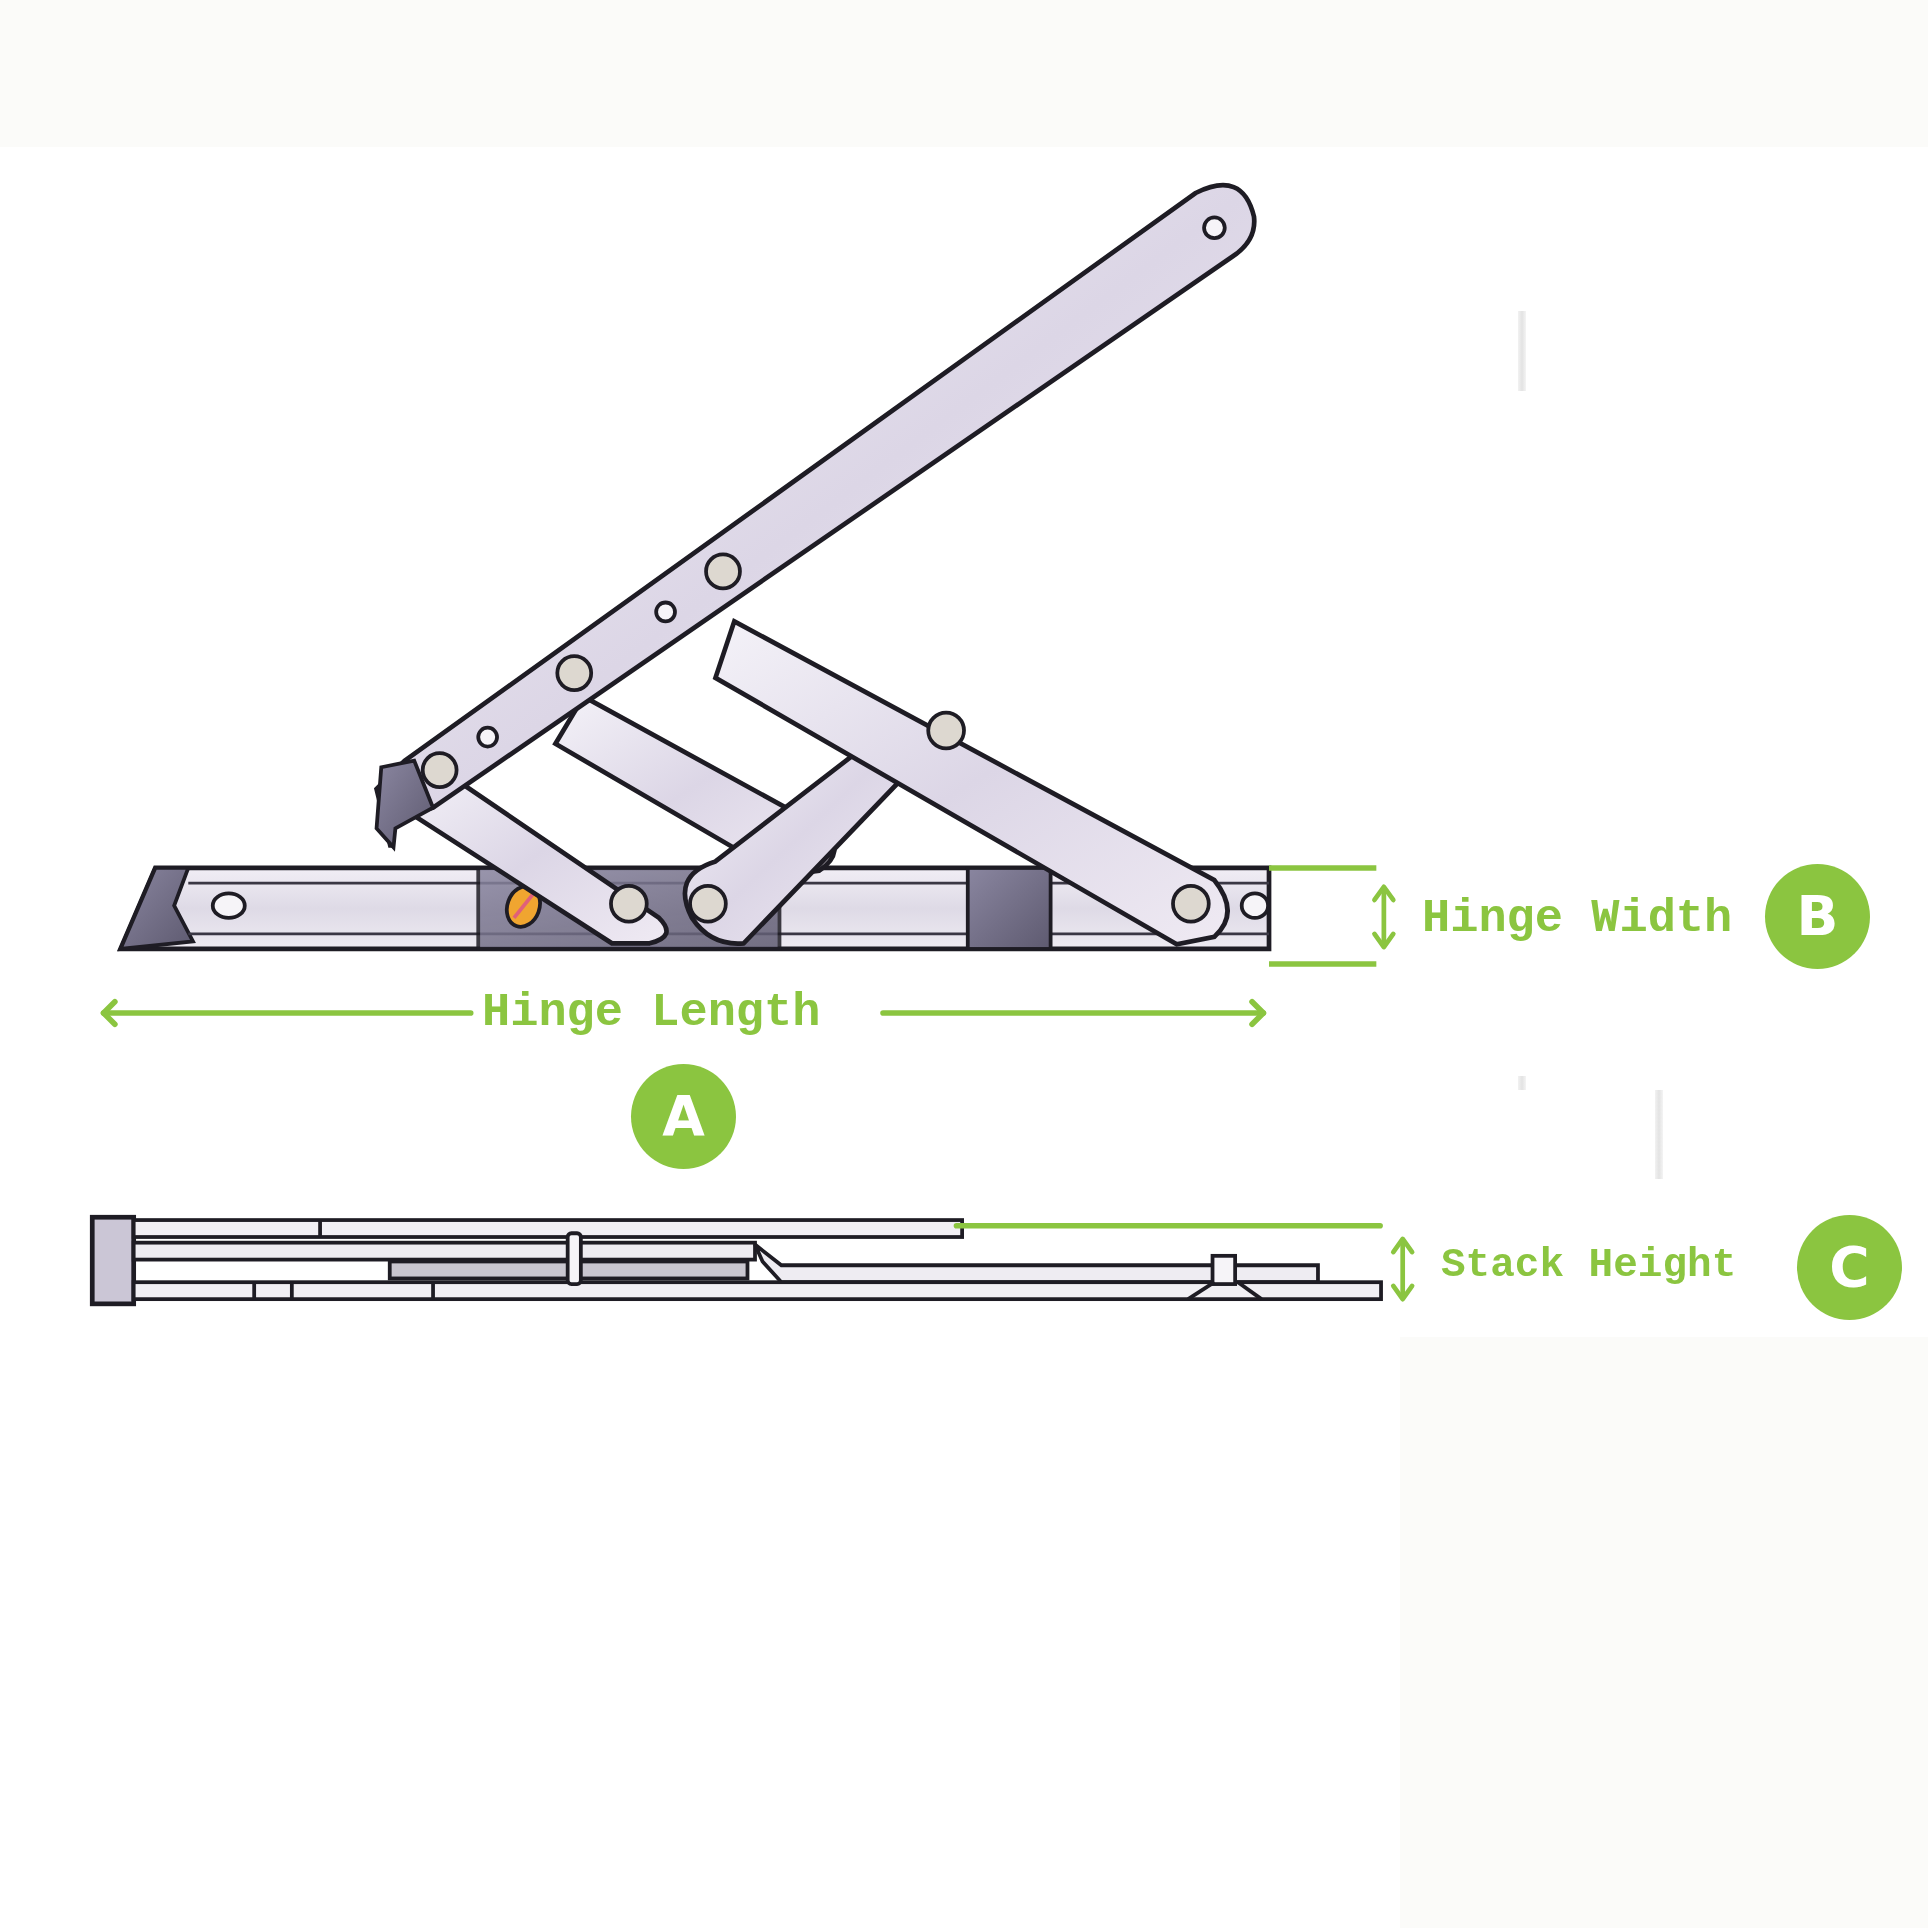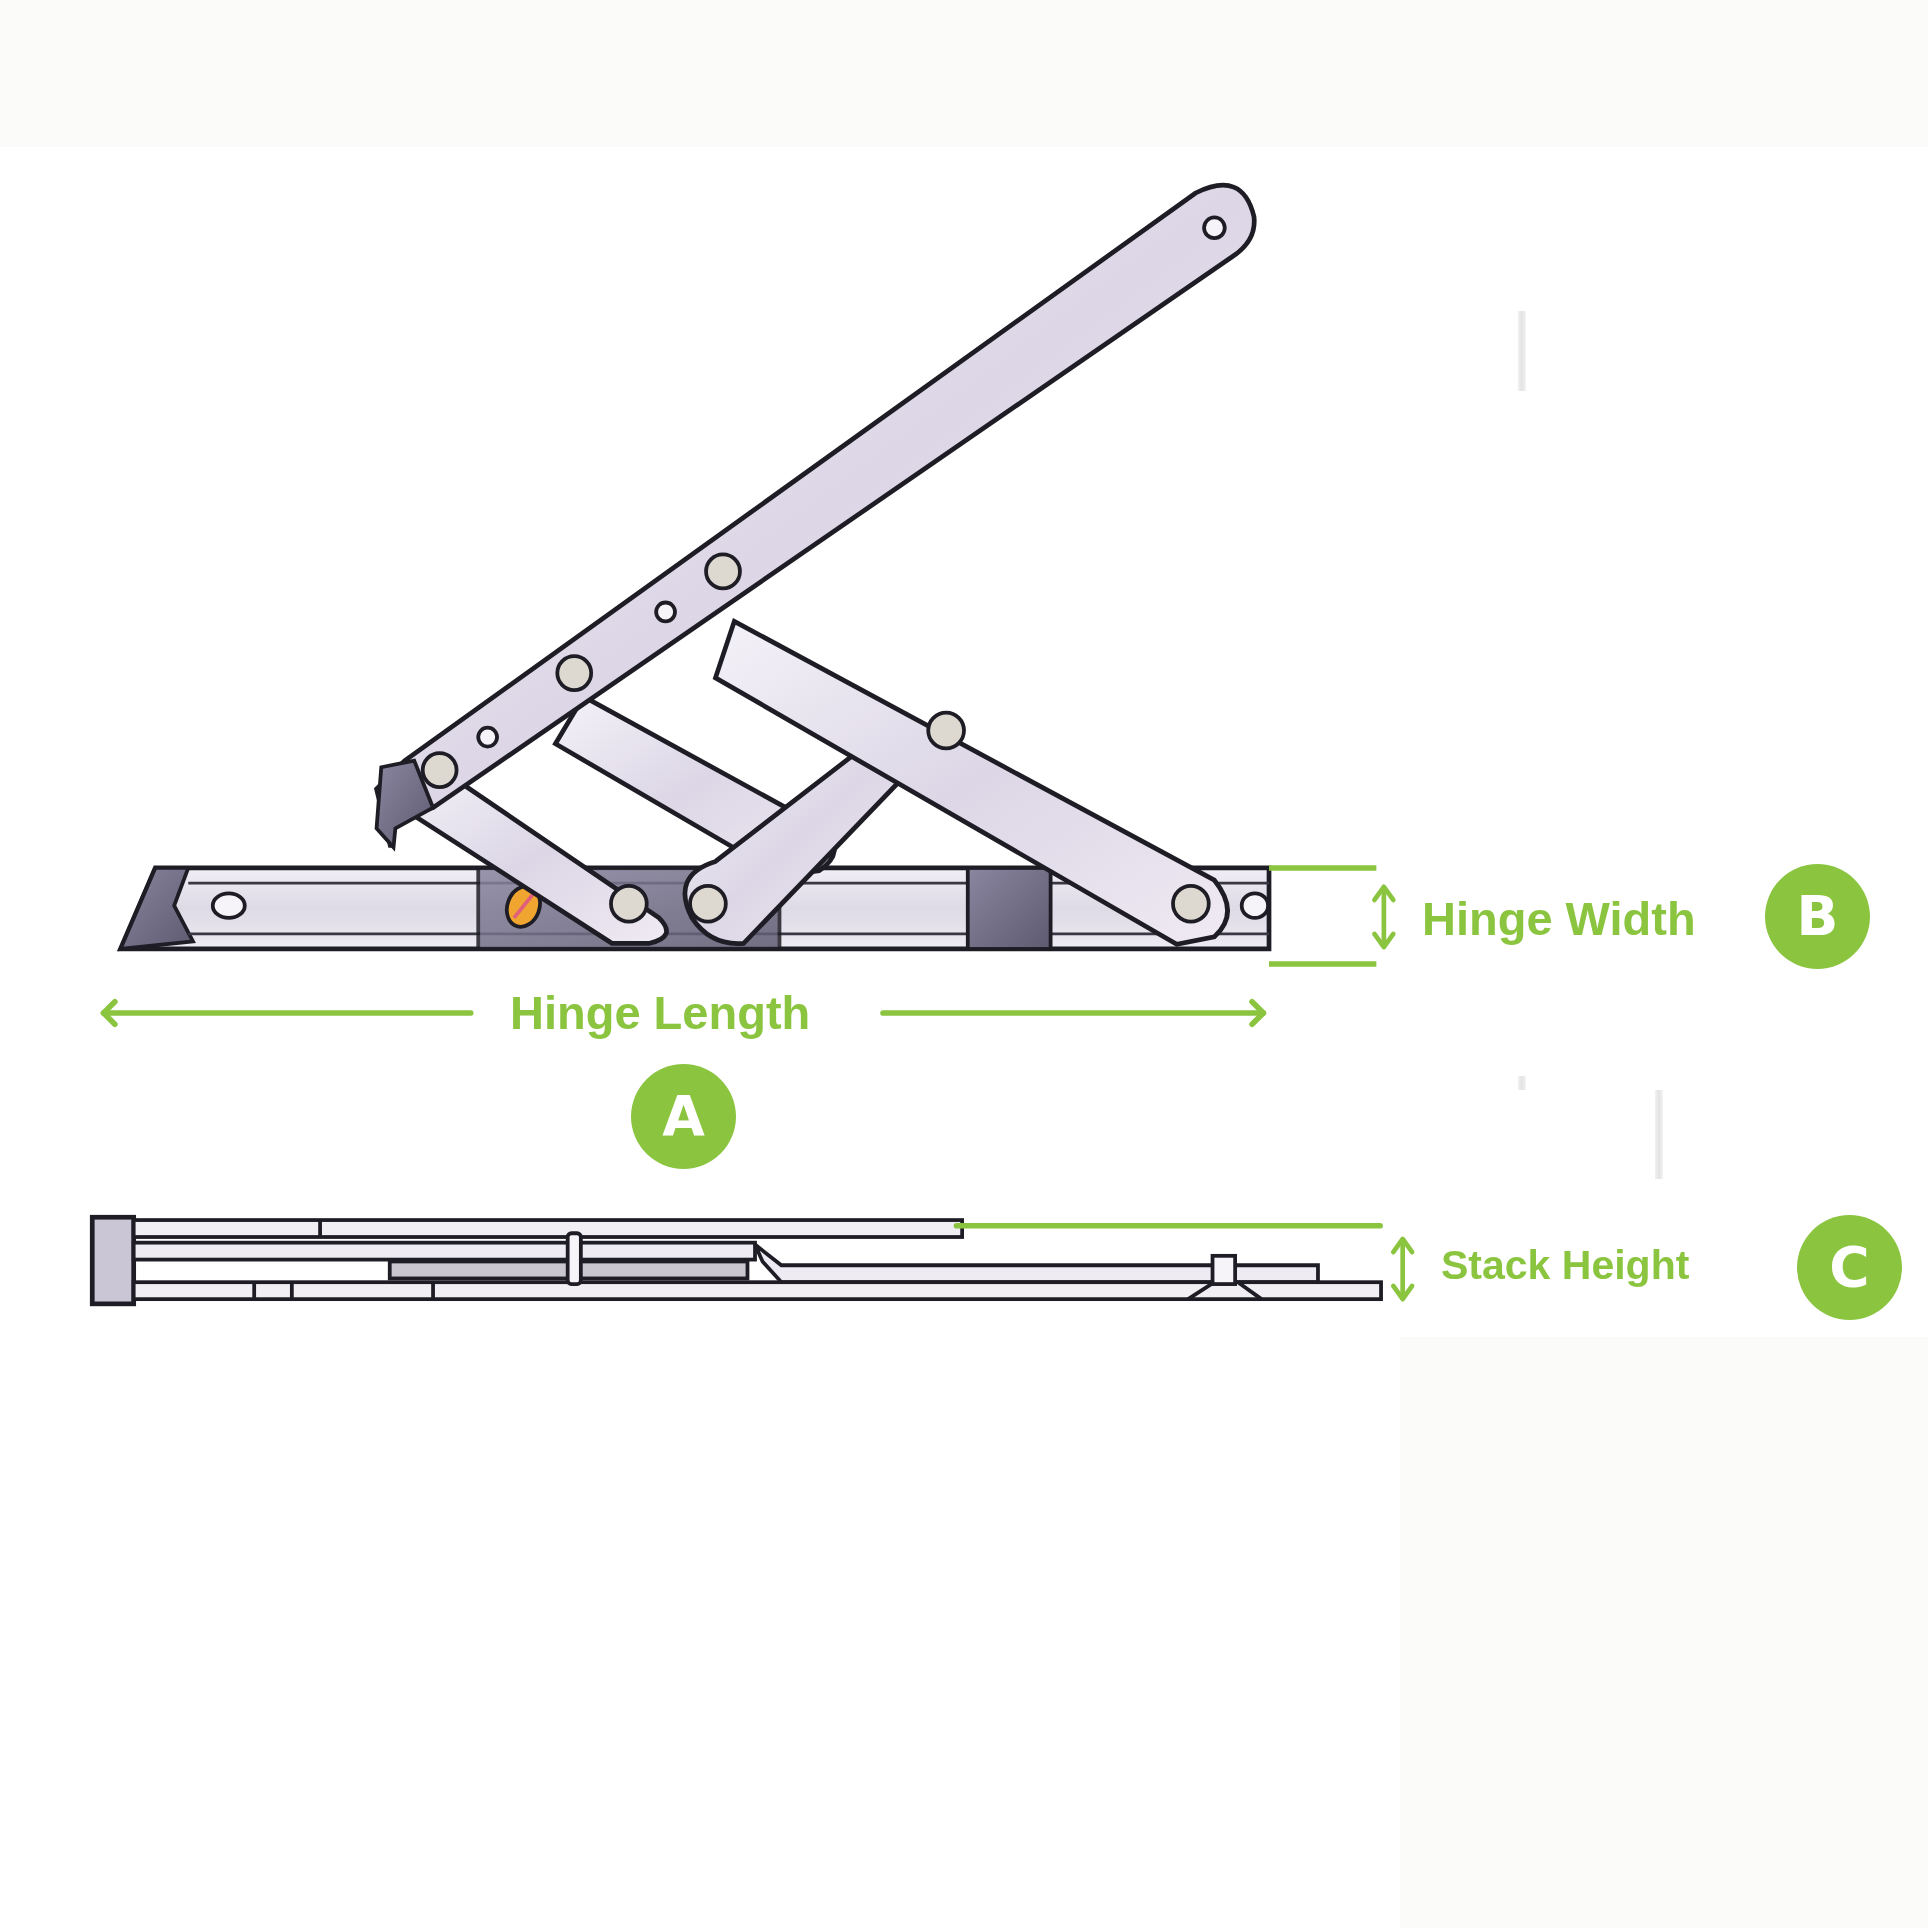--- a/index.html
+++ b/index.html
@@ -8,21 +8,21 @@
     background: #ffffff;
     font-family: "DejaVu Sans", sans-serif;
   }
   .top-band { position: absolute; left: 0; top: 0; width: 1928px; height: 147px; background: #fbfbf9; }
   .bottom-right-band { position: absolute; left: 1400px; top: 1337px; width: 528px; height: 591px; background: #fbfbf9; }
   .faint-tick { position: absolute; width: 7.5px; background: linear-gradient(90deg,#f2f2f2,#e3e3e3,#f4f4f4); }
   svg.art { position: absolute; left: 0; top: 0; }
 
   .label {
     position: absolute; color: var(--accent, #8bc540); font-weight: bold;
-    font-family: Liberation Sans, sans-serif; white-space: nowrap; line-height: 1;
+    font-family: Liberation Mono, monospace; white-space: nowrap; line-height: 1;
   }
   .badge {
     position: absolute; border-radius: 50%; background: var(--accent, #8bc540);
     color: #ffffff; font-weight: bold; display: flex; align-items: center; justify-content: center;
     font-family: "DejaVu Sans", sans-serif; line-height: 1;
   }
 </style>
 </head>
 <body style="--accent: #8bc540;">
 
@@ -127,21 +127,21 @@
   </g>
 
   <g stroke="#8bc540" fill="none" stroke-linecap="round" stroke-linejoin="round">
     <line x1="1016" y1="1302" x2="1466" y2="1302" stroke-width="6"></line>
     <line x1="1490" y1="1318" x2="1490" y2="1378" stroke-width="5"></line>
     <polyline points="1480,1330 1490,1316 1500,1330" stroke-width="5"></polyline>
     <polyline points="1480,1366 1490,1380 1500,1366" stroke-width="5"></polyline>
   </g>
 </svg>
 
-<div class="label" style="left:510px;top:989px;font-size:47px;">Hinge Length</div>
+<div class="label" style="left:482px;top:989px;font-size:47px;">Hinge Length</div>
 <div class="badge" style="left:631px;top:1064px;width:105px;height:105px;font-size:55px;">A</div>
 
 <div class="label" style="left:1422px;top:895px;font-size:47px;">Hinge Width</div>
 <div class="badge" style="left:1765px;top:864px;width:105px;height:105px;font-size:55px;">B</div>
 
 <div class="label" style="left:1441px;top:1245px;font-size:41px;">Stack Height</div>
 <div class="badge" style="left:1797px;top:1215px;width:105px;height:105px;font-size:55px;">C</div>
 
 
 </body></html>

